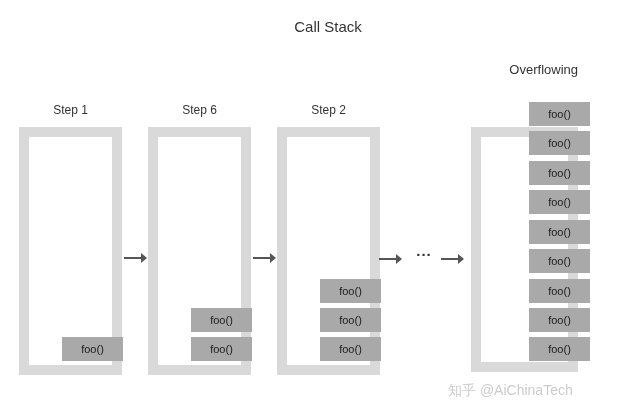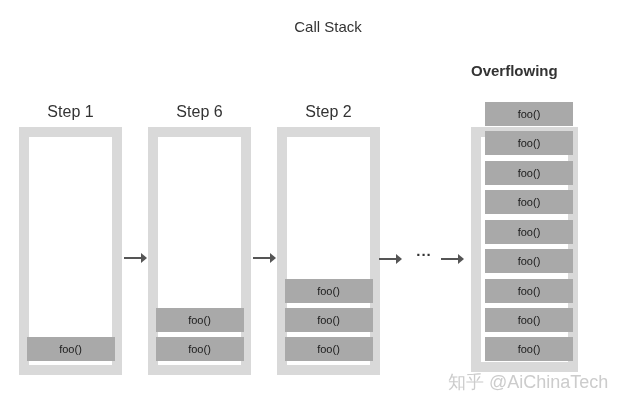--- a/index.html
+++ b/index.html
@@ -9,60 +9,60 @@
     background:#ffffff;
     font-family:"Liberation Sans","DejaVu Sans",sans-serif;
     overflow:hidden;
   }
   .title{
     position:absolute;top:18px;left:0;width:656px;
     text-align:center;font-size:15px;color:var(--text,#333);
   }
   .col-label{
     position:absolute;top:103px;width:103px;
-    text-align:center;font-size:16px;color:var(--text,#333);
+    text-align:center;font-size:12px;color:var(--text,#333);
   }
   .overflow-label{
     position:absolute;top:62px;left:471px;width:107px;
-    text-align:left;font-size:15px;color:var(--text,#333);font-weight:bold;
+    text-align:right;font-size:13px;color:var(--text,#333);
   }
   .stack-frame{
     position:absolute;top:127px;width:103px;height:248px;
     box-sizing:border-box;border:10px solid var(--frame,#d9d9d9);
     background:#fff;
     display:flex;flex-direction:column;justify-content:flex-end;
     align-items:center;gap:5px;padding-bottom:4px;
   }
   .frame-box{
     position:absolute;box-sizing:border-box;
     border:10px solid var(--frame,#d9d9d9);background:#fff;
   }
   .block{
-    width:88px;height:24px;flex:0 0 24px;
+    width:61px;height:24px;flex:0 0 24px;
     background:var(--block,#a9a9a9);
     display:flex;align-items:center;justify-content:center;
-    font-size:11px;color:#1b1b1b;
+    font-size:11px;color:#1b1b1b;margin-left:44px;
   }
   .ov-block{position:absolute;left:14px;flex:none;}
   .overflow-wrap{position:absolute;left:471px;top:92px;width:107px;height:283px;}
   .arrow{position:absolute;width:23px;height:10px;}
   .arrow .shaft{
     position:absolute;left:0;top:4px;width:18px;height:2px;background:#555;
   }
   .arrow .head{
     position:absolute;right:0;top:0;width:0;height:0;
     border-left:6px solid #555;border-top:5px solid transparent;border-bottom:5px solid transparent;
   }
   .ellipsis{
     position:absolute;left:412px;top:242px;width:24px;
     text-align:center;font-size:15px;font-weight:bold;color:#333;letter-spacing:1px;
   }
   .watermark{
-    position:absolute;left:448px;top:370px;
-    font-size:18px;color:var(--watermark,#cccccc);
+    position:absolute;left:448px;top:382px;
+    font-size:14px;color:var(--watermark,#cccccc);
     text-shadow:0 1px 0 #ffffff;white-space:nowrap;z-index:5;
   }
 </style>
 </head>
 <body>
 
 <div class="canvas">
 
   <div class="title">Call Stack</div>
 

